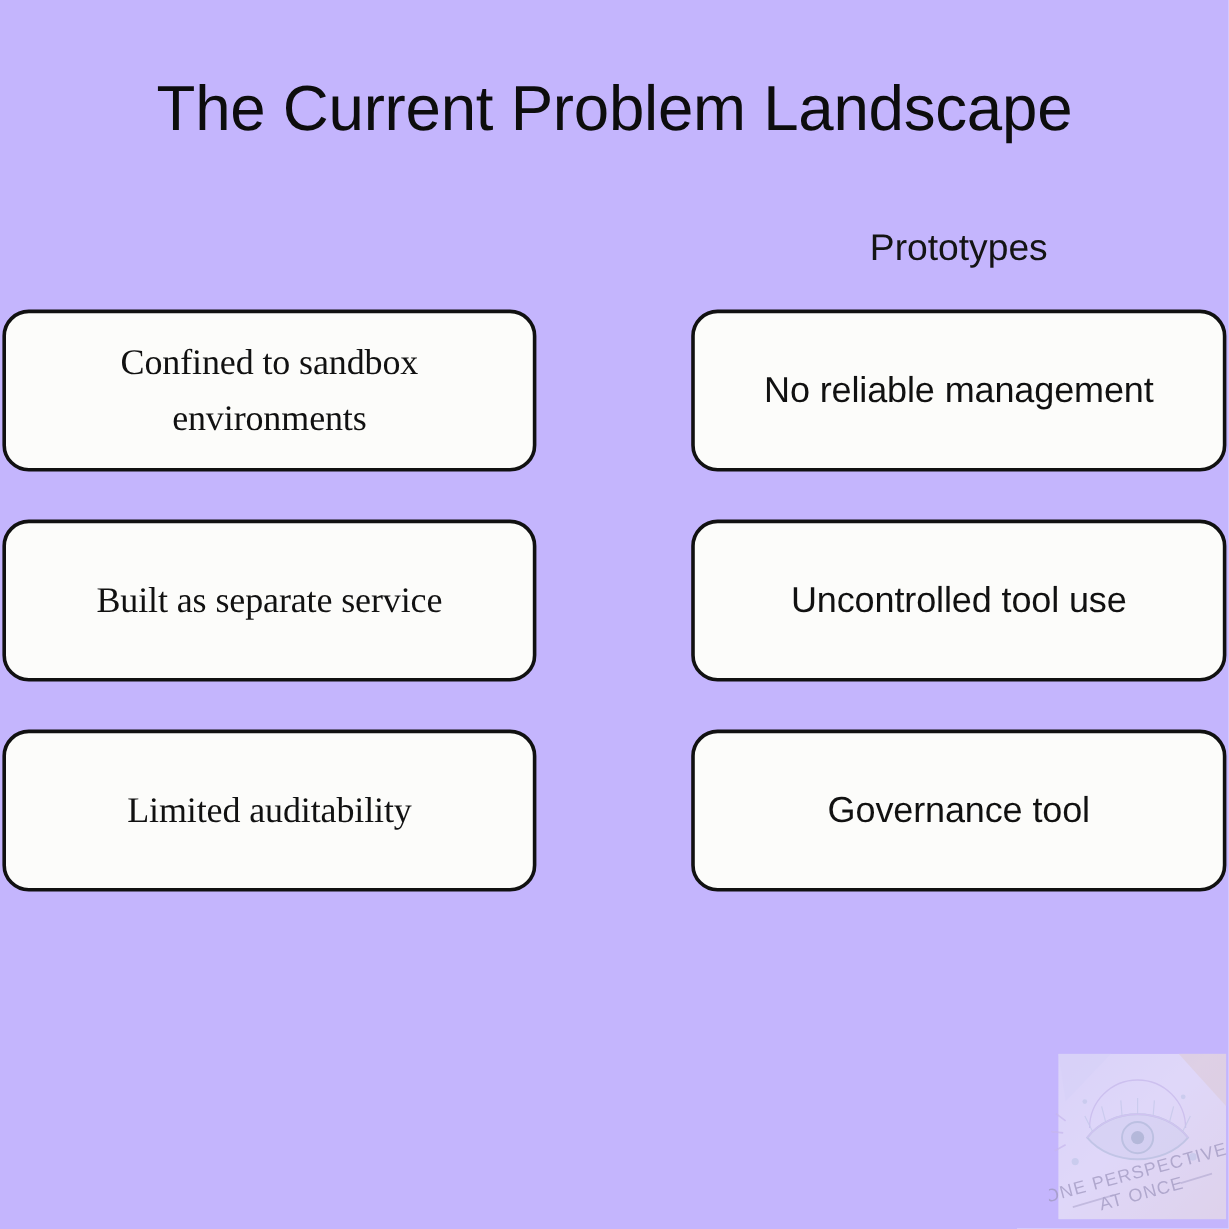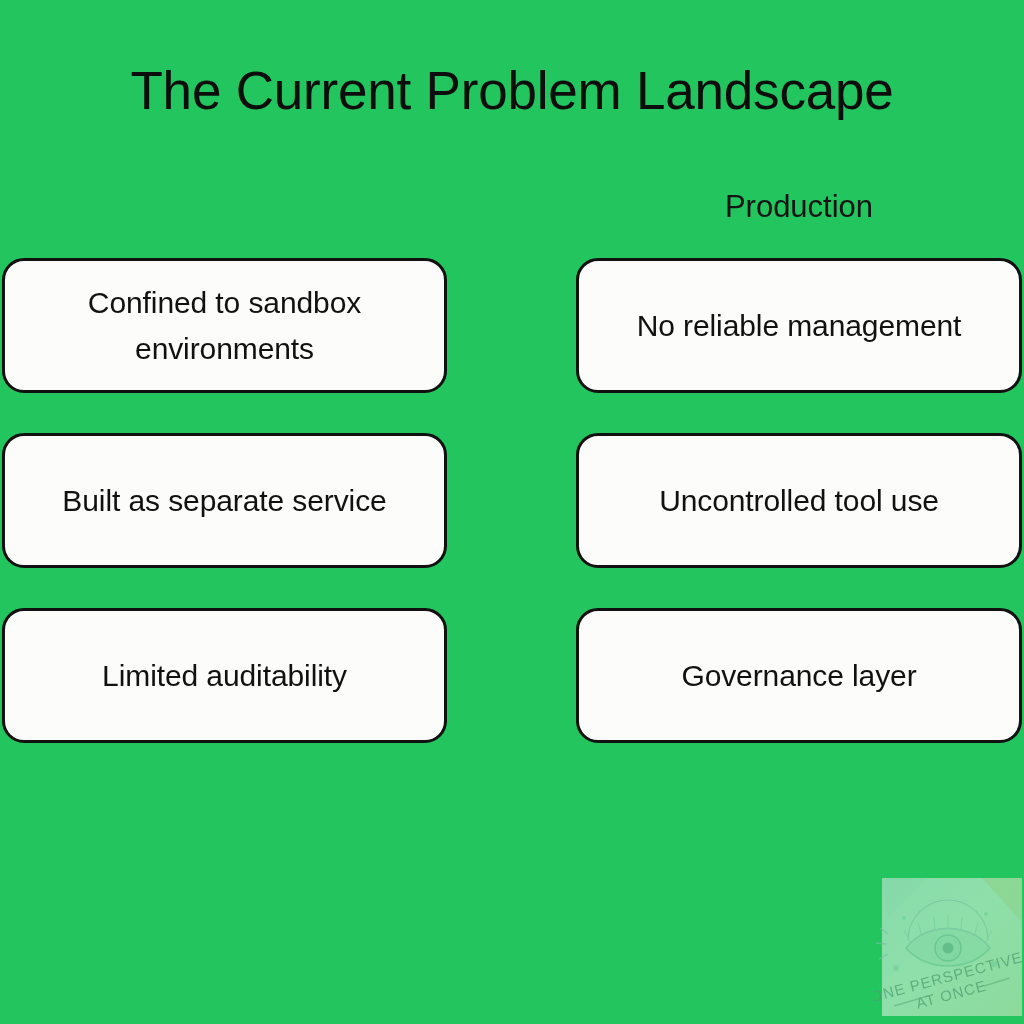--- a/index.html
+++ b/index.html
@@ -13,21 +13,21 @@
     overflow: hidden;
     background: #fbfbf9;
     font-family: "Liberation Sans", sans-serif;
     -webkit-font-smoothing: antialiased;
   }
 
   #slide {
     position: relative;
     width: 1024px;
     height: 1024px;
-    background: #22c55e;
+    background: #c4b5fd;
     box-sizing: border-box;
     overflow: hidden;
   }
 
   
   #title {
     position: absolute;
     left: 0;
     right: 0;
     top: 62px;
@@ -52,21 +52,21 @@
     white-space: nowrap;
   }
   #header-left  { left: 2px;   width: 445px; }
   #header-right { left: 576px; width: 446px; }
 
   
   .column {
     position: absolute;
     top: 258px;
   }
-  #column-left  { left: 2px;   width: 445px; }
+  #column-left  { left: 2px;   width: 445px; font-family: Liberation Serif, serif; }
   #column-right { left: 576px; width: 446px; }
 
   .card {
     box-sizing: border-box;
     width: 100%;
     height: 135px;
     margin-bottom: 40px;
     border: 3px solid #111111;
     border-radius: 22px;
     background: #fcfcfa;
@@ -101,21 +101,21 @@
   #watermark svg { display: block; }
 </style>
 </head>
 <body>
 
 <div id="slide">
 
   <div id="title">The Current Problem Landscape</div>
 
 
-  <div id="header-right" class="col-header">Production</div>
+  <div id="header-right" class="col-header">Prototypes</div>
 
   <div id="column-left" class="column">
     <div class="card">
       <span class="card-label">Confined to sandbox environments</span>
     </div>
     <div class="card">
       <span class="card-label">Built as separate service</span>
     </div>
     <div class="card">
       <span class="card-label">Limited auditability</span>
@@ -123,21 +123,21 @@
   </div>
 
   <div id="column-right" class="column">
     <div class="card">
       <span class="card-label">No reliable management</span>
     </div>
     <div class="card">
       <span class="card-label">Uncontrolled tool use</span>
     </div>
     <div class="card">
-      <span class="card-label">Governance layer</span>
+      <span class="card-label">Governance tool</span>
     </div>
   </div>
 
   <div id="watermark">
     <svg width="148" height="144" viewBox="0 0 148 144" xmlns="http://www.w3.org/2000/svg">
       <defs>
         <linearGradient id="wmbg" x1="0" y1="0" x2="1" y2="1">
           <stop offset="0%" stop-color="#eef0f6"></stop>
           <stop offset="45%" stop-color="#fafaf6"></stop>
           <stop offset="100%" stop-color="#f7efd9"></stop>

